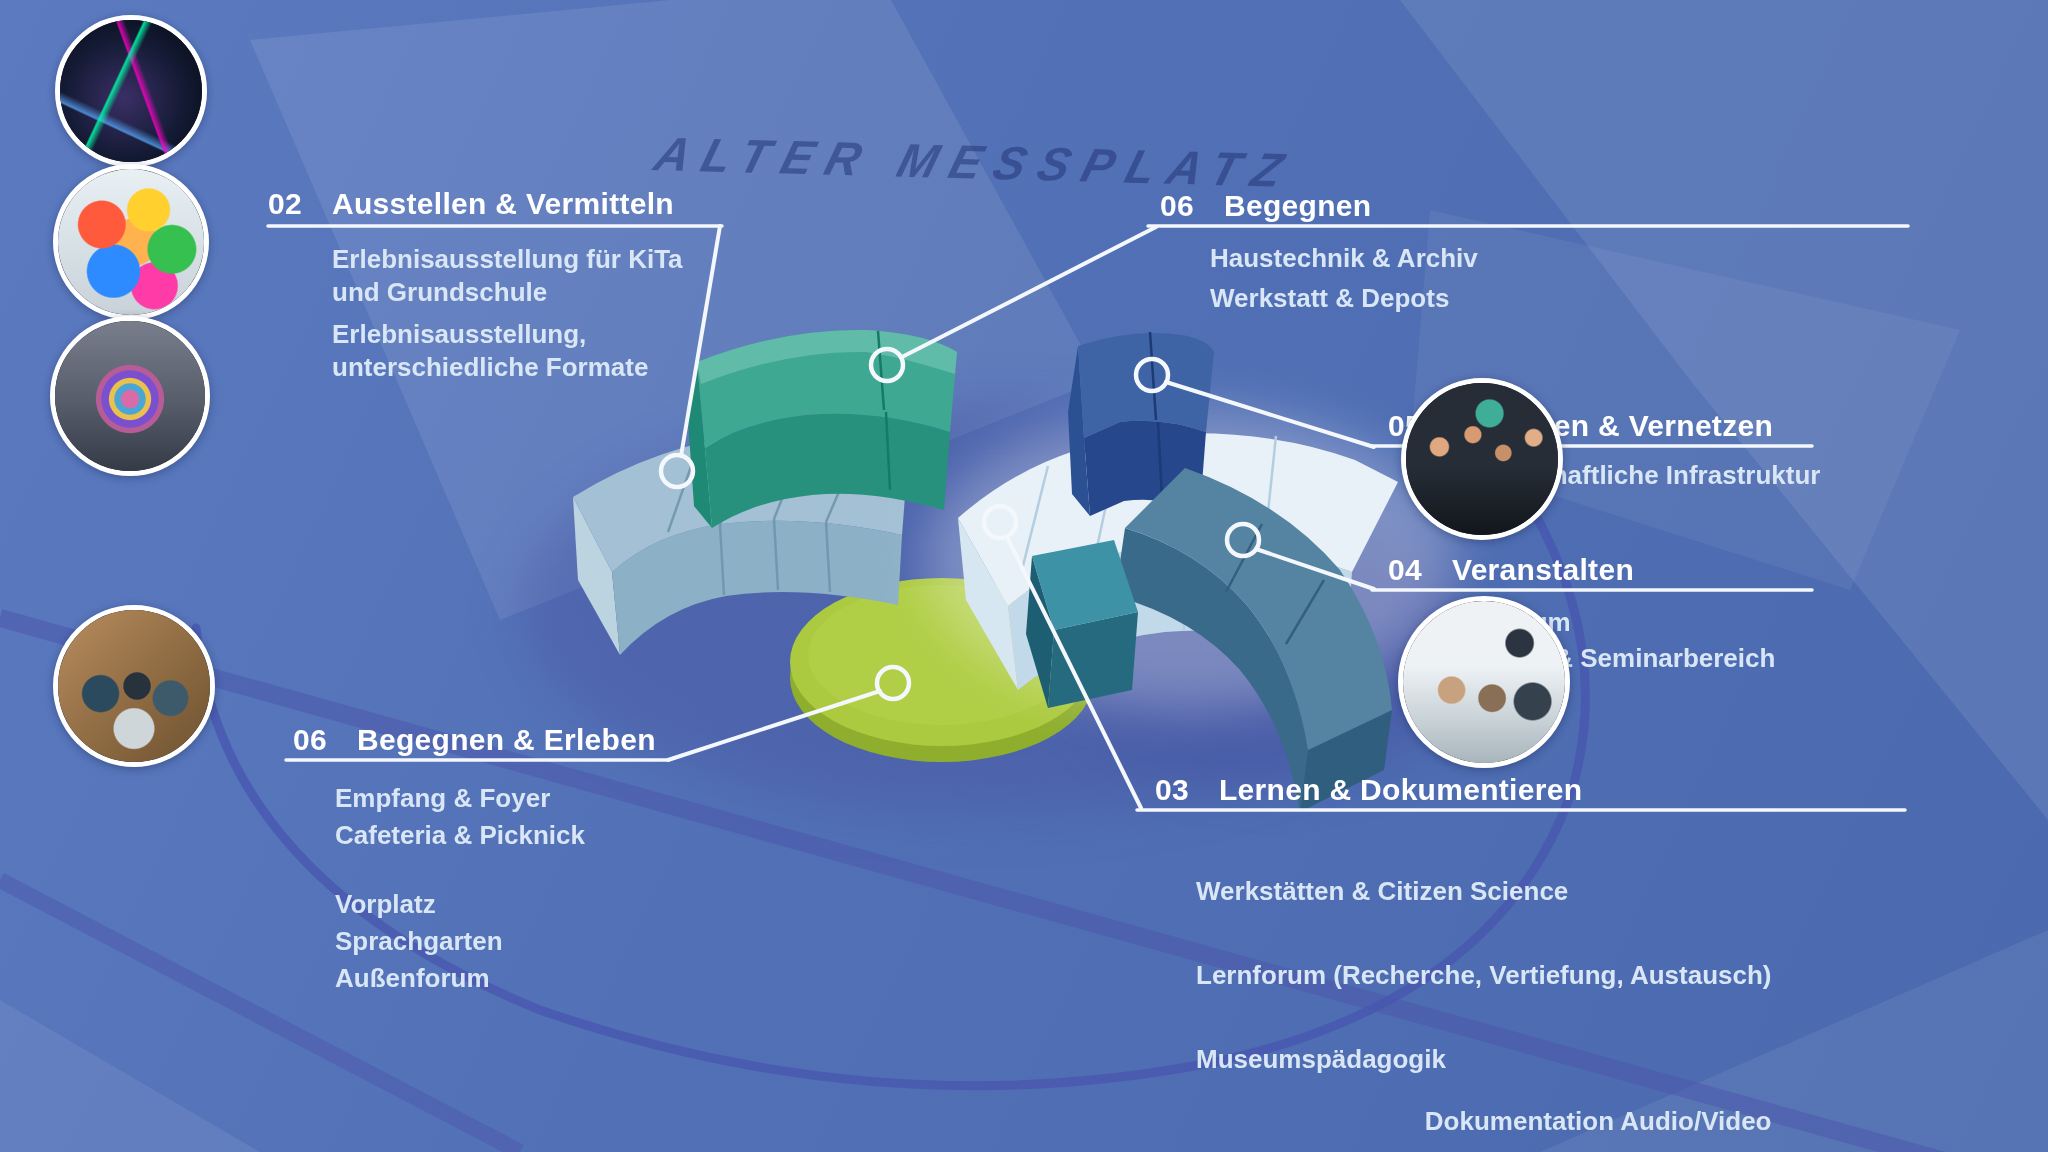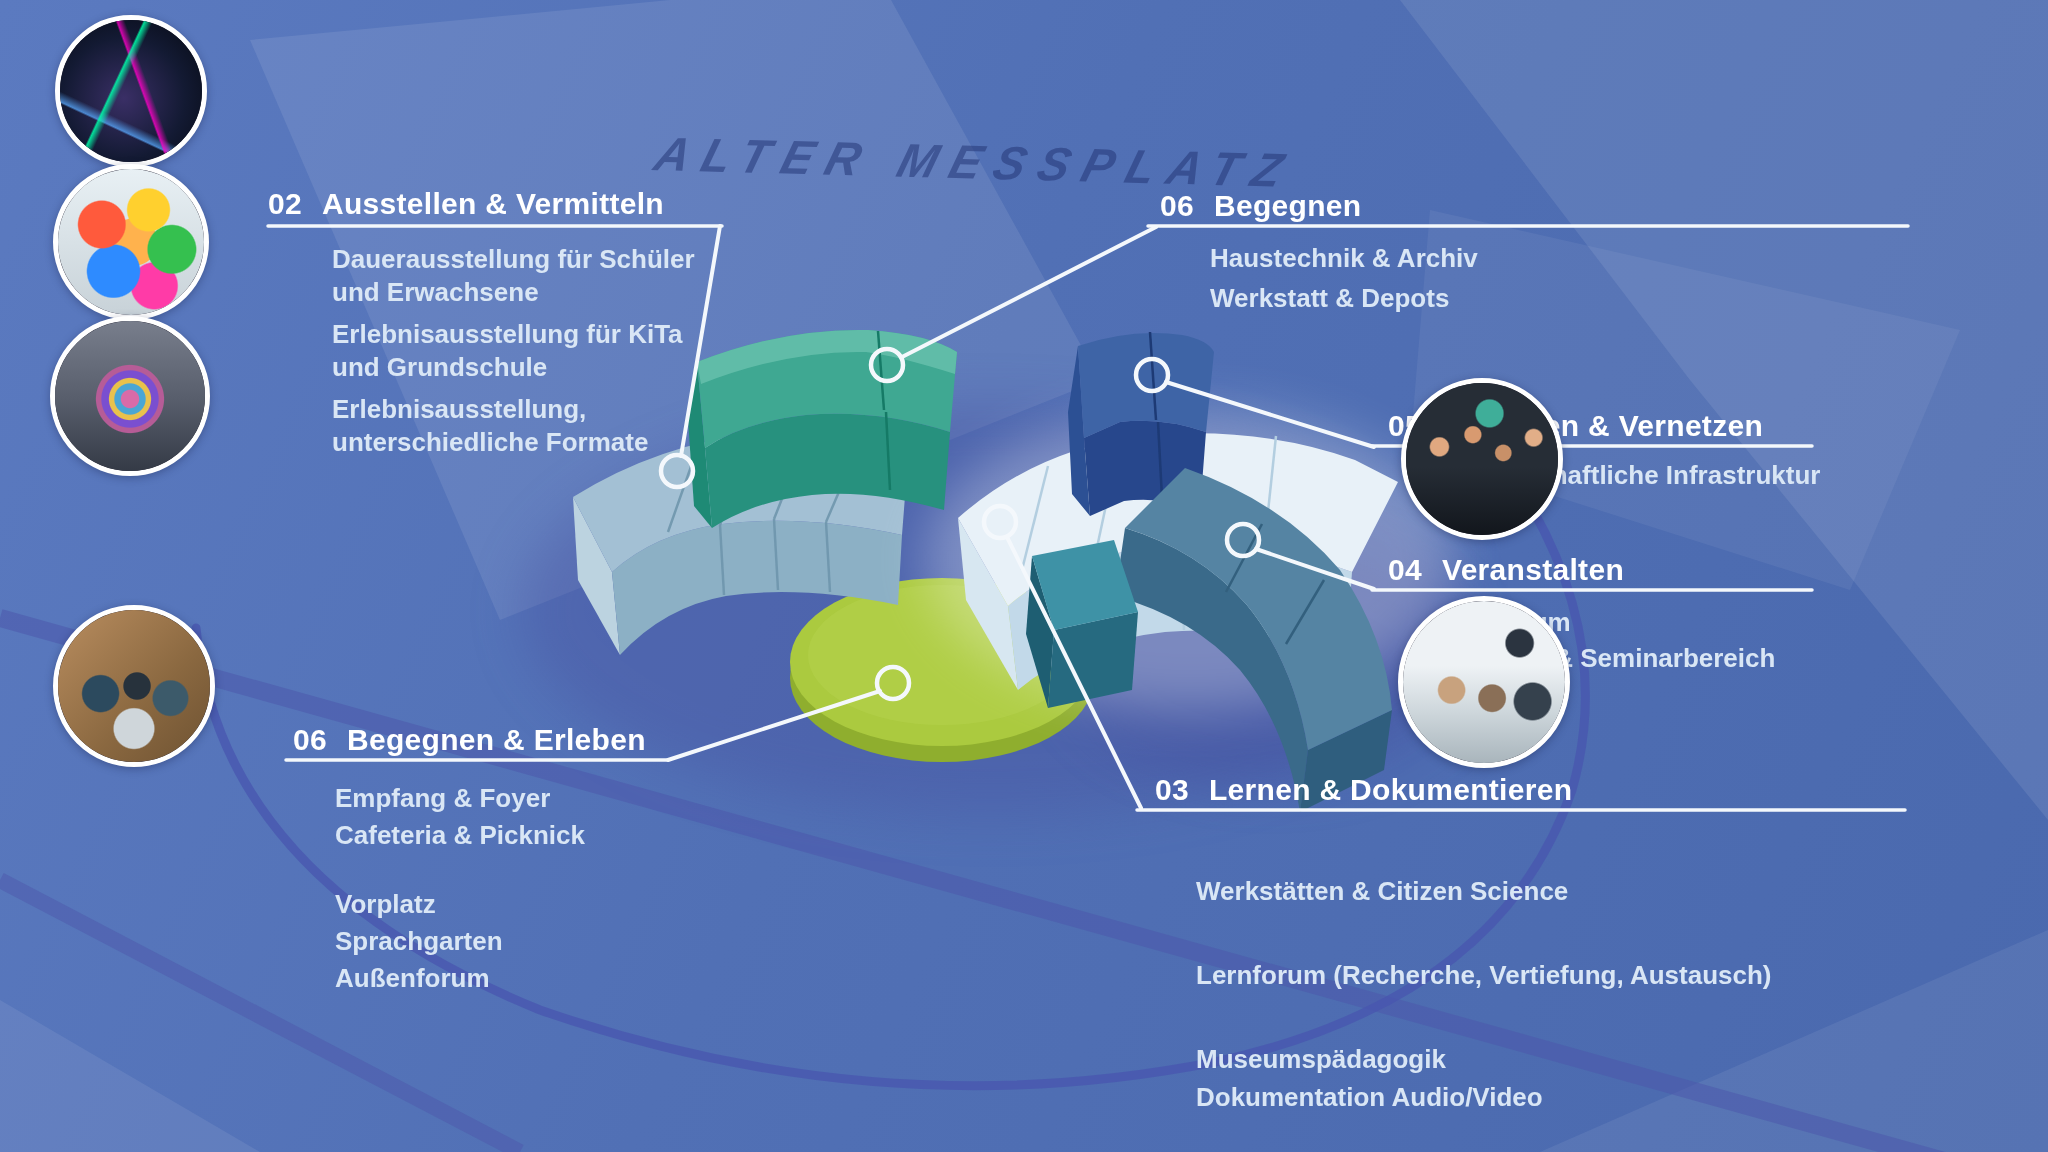--- a/index.html
+++ b/index.html
@@ -6,34 +6,34 @@
   .stage{
     position:relative;width:2048px;height:1152px;overflow:hidden;
     background:linear-gradient(115deg,#5b7ac0 0%,#5170b5 45%,#4a69ae 100%);
     font-family:"Liberation Sans",sans-serif;
   }
   .layer{position:absolute;left:0;top:0;width:2048px;height:1152px;}
   svg{display:block;}
 
   
   .sec-head{
-    position:absolute;display:flex;gap:20px;align-items:baseline;
+    position:absolute;display:flex;gap:30px;align-items:baseline;
     color:#ffffff;font-size:30px;font-weight:700;line-height:36px;letter-spacing:.3px;
     white-space:nowrap;
   }
   .sec-items{
     position:absolute;color:#d9e6f5;font-size:26px;font-weight:600;line-height:37px;
   }
   .sec-items .it{white-space:nowrap;}
   .sec-items.wrap .it{white-space:normal;line-height:33px;margin-bottom:9px;}
   
   #items-01 .it{line-height:37px;}
   #items-01 .gap-before{margin-top:32px;}
   #items-03 .it{line-height:38px;margin-top:46px;}
-  #items-03 .gap-before{margin-top:0;}
+  #items-03 .gap-before{margin-top:24px;text-align:right;}
   #items-06 .it{line-height:40px;}
   #items-04 .it{line-height:36px;}
   #items-05 .it{line-height:34px;}
 
   .watermark-font{
     font-family:"Liberation Sans",sans-serif;
     font-weight:700;font-style:italic;font-size:47px;letter-spacing:13px;
     fill:rgba(36,55,118,.55);
   }
 
@@ -216,21 +216,20 @@
     <div class="it gap-before">Vorplatz</div>
     <div class="it">Sprachgarten</div>
     <div class="it">Außenforum</div>
   </div>
 
   <div class="sec-head" style="left:268px;top:186px">
     <span>02</span>
     <span>Ausstellen &amp; Vermitteln</span>
   </div>
   <div class="sec-items wrap" id="items-02" style="left:332px;top:243px;width:400px">
-    <div class="it">Dauerausstellung für Schüler und Erwachsene</div>
     <div class="it">Erlebnisausstellung für KiTa und Grundschule</div>
     <div class="it">Erlebnisausstellung, unterschiedliche Formate</div>
   </div>
 
   <div class="sec-head" style="left:1155px;top:772px">
     <span>03</span>
     <span>Lernen &amp; Dokumentieren</span>
   </div>
   <div class="sec-items" id="items-03" style="left:1196px;top:826px">
     <div class="it">Werkstätten &amp; Citizen Science</div>

